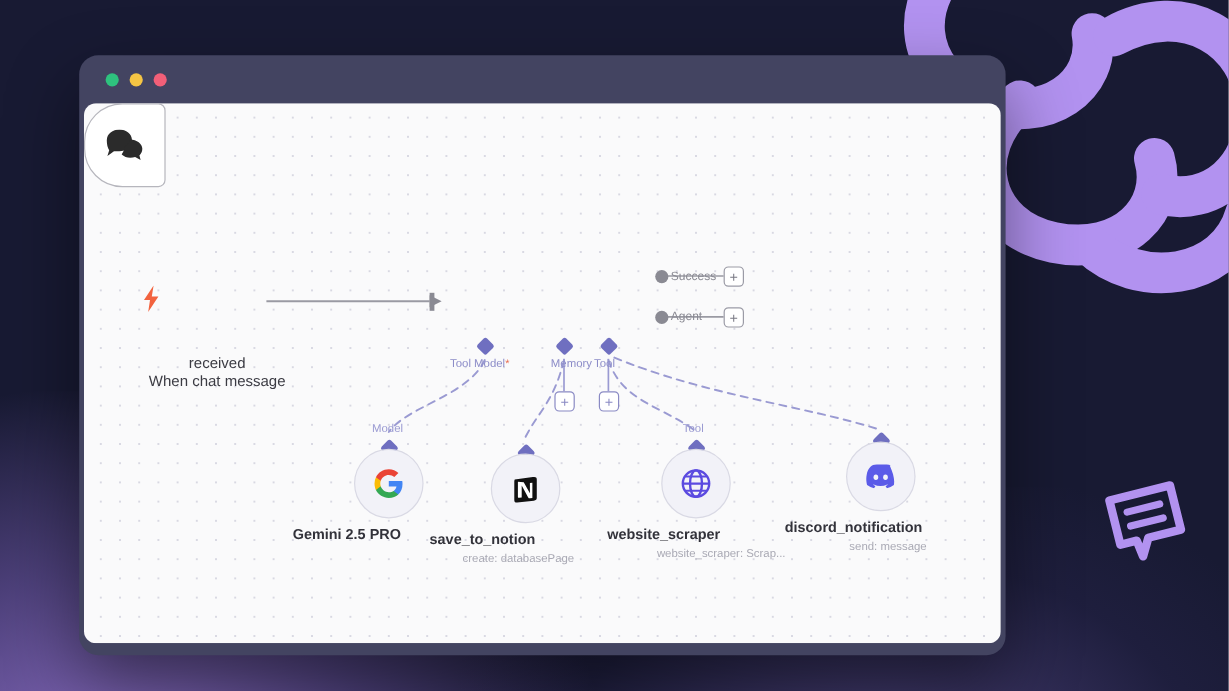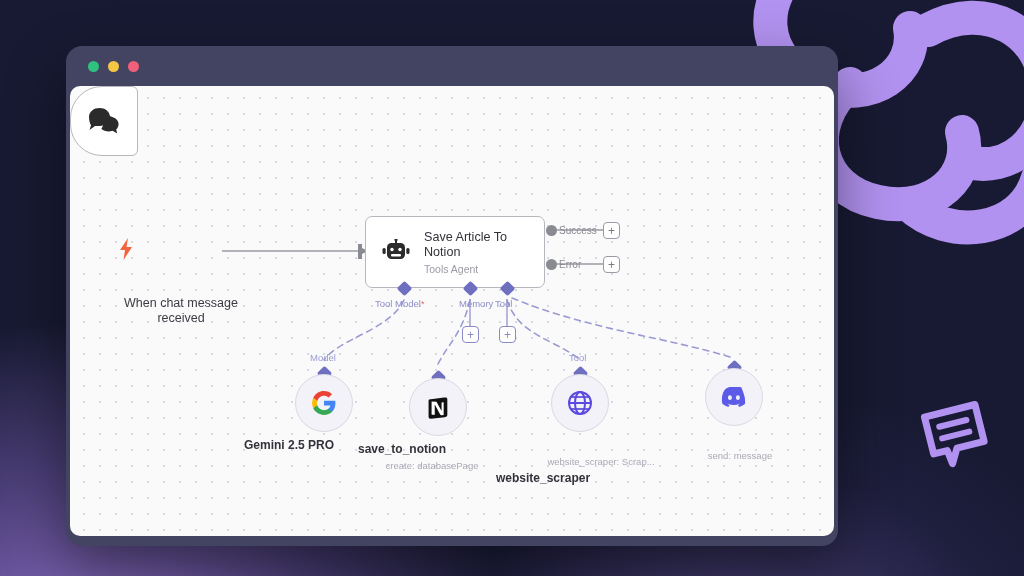--- a/index.html
+++ b/index.html
@@ -263,47 +263,31 @@
       <div class="trigger-node">
         <svg width="34" height="26" viewBox="0 0 34 26">
           <path d="M2 9 C2 3.4 7 0 12.5 0 C18 0 23 3.4 23 9 C23 14.6 18 18 12.5 18 L8 18 L2.5 22 L4 17.2 C2.7 15.2 2 12.2 2 9 Z" fill="#2b2b2b"></path>
           <path d="M17 14.2 C19.6 12.5 21 10.4 21.4 8 C27 8.6 31.6 11.6 31.6 16 C31.6 18.2 30.6 20.2 29.2 21.6 L30.2 25.4 L25.6 22.8 C24.4 23.2 23 23.4 21.6 23.4 C18.8 23.4 16.2 22.4 14.4 20.7 C15.5 18.8 16.6 16.6 17 14.2 Z" fill="#2b2b2b"></path>
         </svg>
       </div>
       <svg class="trigger-bolt" viewBox="0 0 16 22">
         <path d="M10 0 L2 12 H7 L5.5 22 L14 9 H8.5 Z" fill="#f2633f"></path>
       </svg>
       <div class="trigger-label">
+        <div>received</div>
         <div>When chat message</div>
-        <div>received</div>
-      </div>
-
-      <div class="node agent-node">
-        <svg width="30" height="26" viewBox="0 0 30 26">
-          <rect x="6" y="4" width="18" height="16" rx="4.5" fill="#2b2b2b"></rect>
-          <rect x="1.5" y="9" width="3.2" height="6" rx="1.5" fill="#2b2b2b"></rect>
-          <rect x="25.3" y="9" width="3.2" height="6" rx="1.5" fill="#2b2b2b"></rect>
-          <rect x="14" y="0" width="2" height="4" fill="#2b2b2b"></rect>
-          <circle cx="15" cy="0.8" r="1.6" fill="#2b2b2b"></circle>
-          <circle cx="11" cy="10.5" r="1.7" fill="#ffffff"></circle>
-          <circle cx="19" cy="10.5" r="1.7" fill="#ffffff"></circle>
-          <rect x="10" y="15" width="10" height="2.6" rx="1" fill="#ffffff"></rect>
-        </svg>
-        <div class="agent-text">
-          <div class="agent-title">Save Article To Notion</div>
-          <div class="agent-sub">Tools Agent</div>
-        </div>
-      </div>
+      </div>
+
 
       <span class="port-dot" style="left:476px; top:139px;"></span>
       <span class="port-label" style="left:489px; top:139px;">Success</span>
       <span class="plus-box" style="left:533px; top:136px;">+</span>
 
       <span class="port-dot" style="left:476px; top:173px;"></span>
-      <span class="port-label" style="left:489px; top:173px;">Error</span>
+      <span class="port-label" style="left:489px; top:173px;">Agent</span>
       <span class="plus-box" style="left:533px; top:170px;">+</span>
 
       <span class="diamond" style="left:329px; top:197px;"></span>
       <span class="sub-label" style="left:305px; top:212px;">
         <span>Tool Model</span><span class="req-star">*</span>
       </span>
 
       <span class="diamond" style="left:395px; top:197px;"></span>
       <span class="sub-label" style="left:389px; top:212px;">Memory</span>
       <span class="plus-box sub" style="left:392px; top:240px;">+</span>
@@ -339,28 +323,29 @@
       <span class="diamond" style="left:505px; top:282px;"></span>
       <div class="circle-node" style="left:481px; top:288px;">
         <svg width="26" height="26" viewBox="0 0 26 26">
           <circle cx="13" cy="13" r="11" fill="none" stroke="#5b4ae0" stroke-width="2"></circle>
           <ellipse cx="13" cy="13" rx="5" ry="11" fill="none" stroke="#5b4ae0" stroke-width="2"></ellipse>
           <line x1="2" y1="13" x2="24" y2="13" stroke="#5b4ae0" stroke-width="2"></line>
           <line x1="4" y1="7" x2="22" y2="7" stroke="#5b4ae0" stroke-width="1.7"></line>
           <line x1="4" y1="19" x2="22" y2="19" stroke="#5b4ae0" stroke-width="1.7"></line>
         </svg>
       </div>
-      <span class="circle-caption" style="left:426px; top:352px; width:160px;margin-top:33px;">website_scraper</span>
+      <span class="circle-caption" style="left:436px; top:352px; width:160px;">website_scraper</span>
       <span class="circle-sub" style="left:451px; top:370px; width:160px;">website_scraper: Scrap...</span>
 
       <span class="diamond" style="left:659px; top:276px;"></span>
       <div class="circle-node" style="left:635px; top:282px;">
         <svg width="26" height="20" viewBox="0 0 28 21">
           <path d="M23.7 2.3 A22 22 0 0 0 18.2 .6 l-.3 .6 a20 20 0 0 1 4.9 1.5 c-2.4-1.3-4.8-1.9-7.1-2.1 a19 19 0 0 0-7.3 .9 C4.3 2.6 2 6 1 10.6 c-.9 4 -.4 7.9 .3 10.1 a22 22 0 0 0 6.6 3.2 l1.3-2.2 a14 14 0 0 1-2.2-1.1 l.5-.4 a15 15 0 0 0 12.9 0 l.5 .4 a14 14 0 0 1-2.2 1.1 l1.3 2.2 a22 22 0 0 0 6.6-3.2 c.9-5.3-.5-10.5-3.9-18.4 Z" fill="#5b5be8" transform="scale(0.95) translate(0.5,-1.6)"></path>
           <ellipse cx="9.6" cy="11.2" rx="2.1" ry="2.5" fill="#f2f2f8"></ellipse>
           <ellipse cx="18.2" cy="11.2" rx="2.1" ry="2.5" fill="#f2f2f8"></ellipse>
         </svg>
       </div>
+      <span class="circle-caption" style="left:584px; top:346px; width:172px;">discord_notification</span>
       <span class="circle-sub" style="left:584px; top:364px; width:172px;">send: message</span>
 
     </div>
   </div>
 </div>
 
 </body></html>

